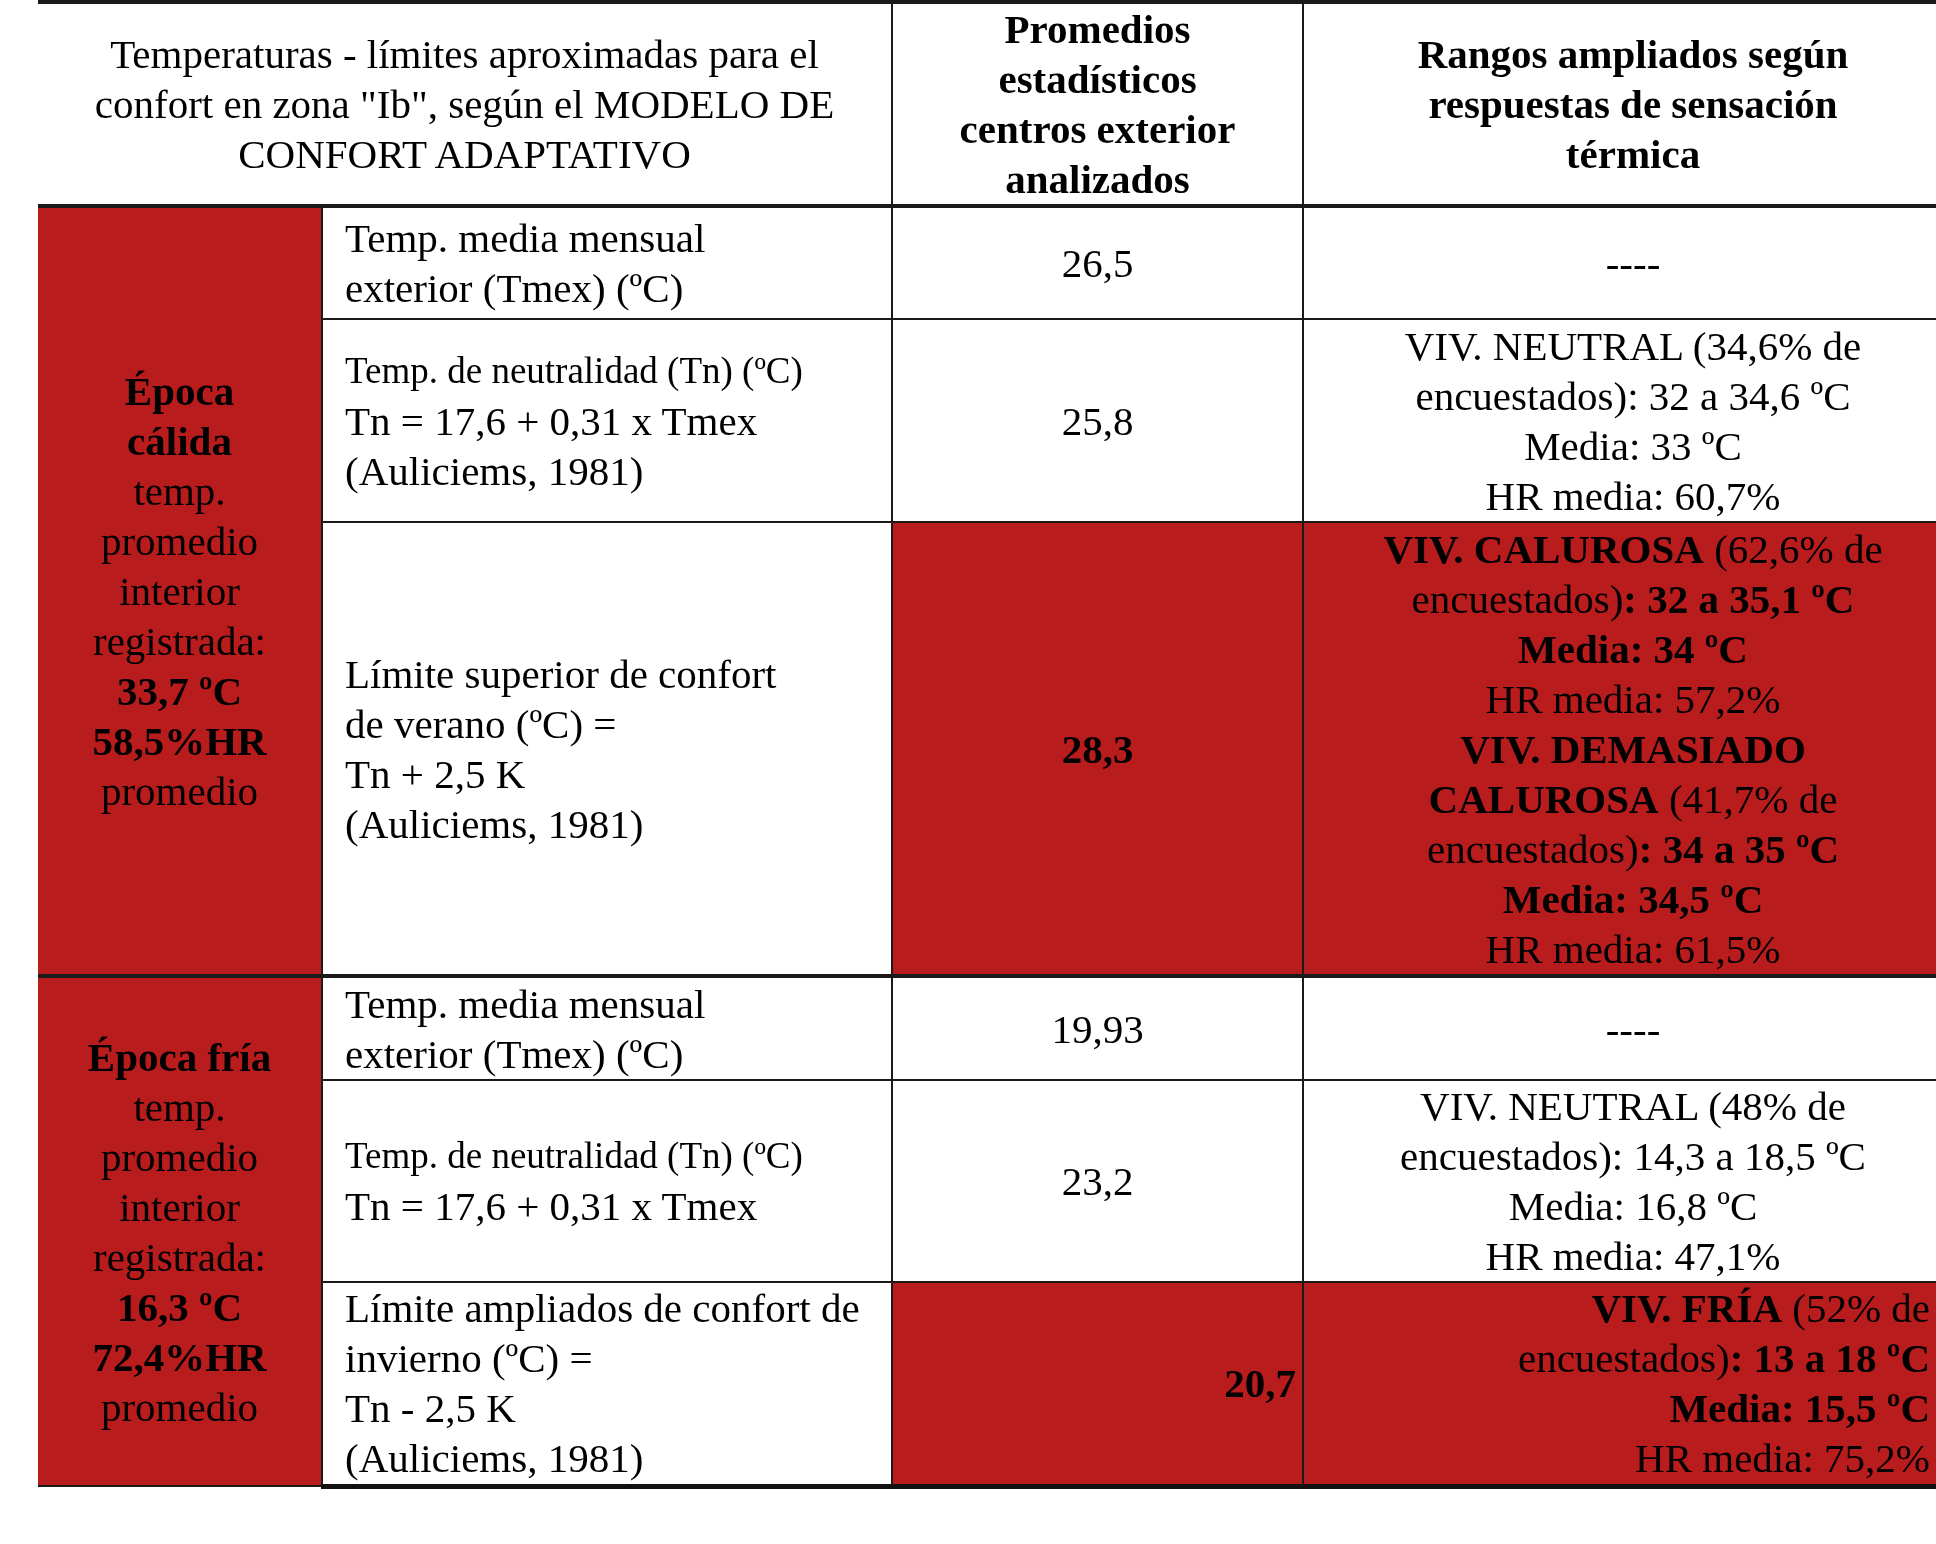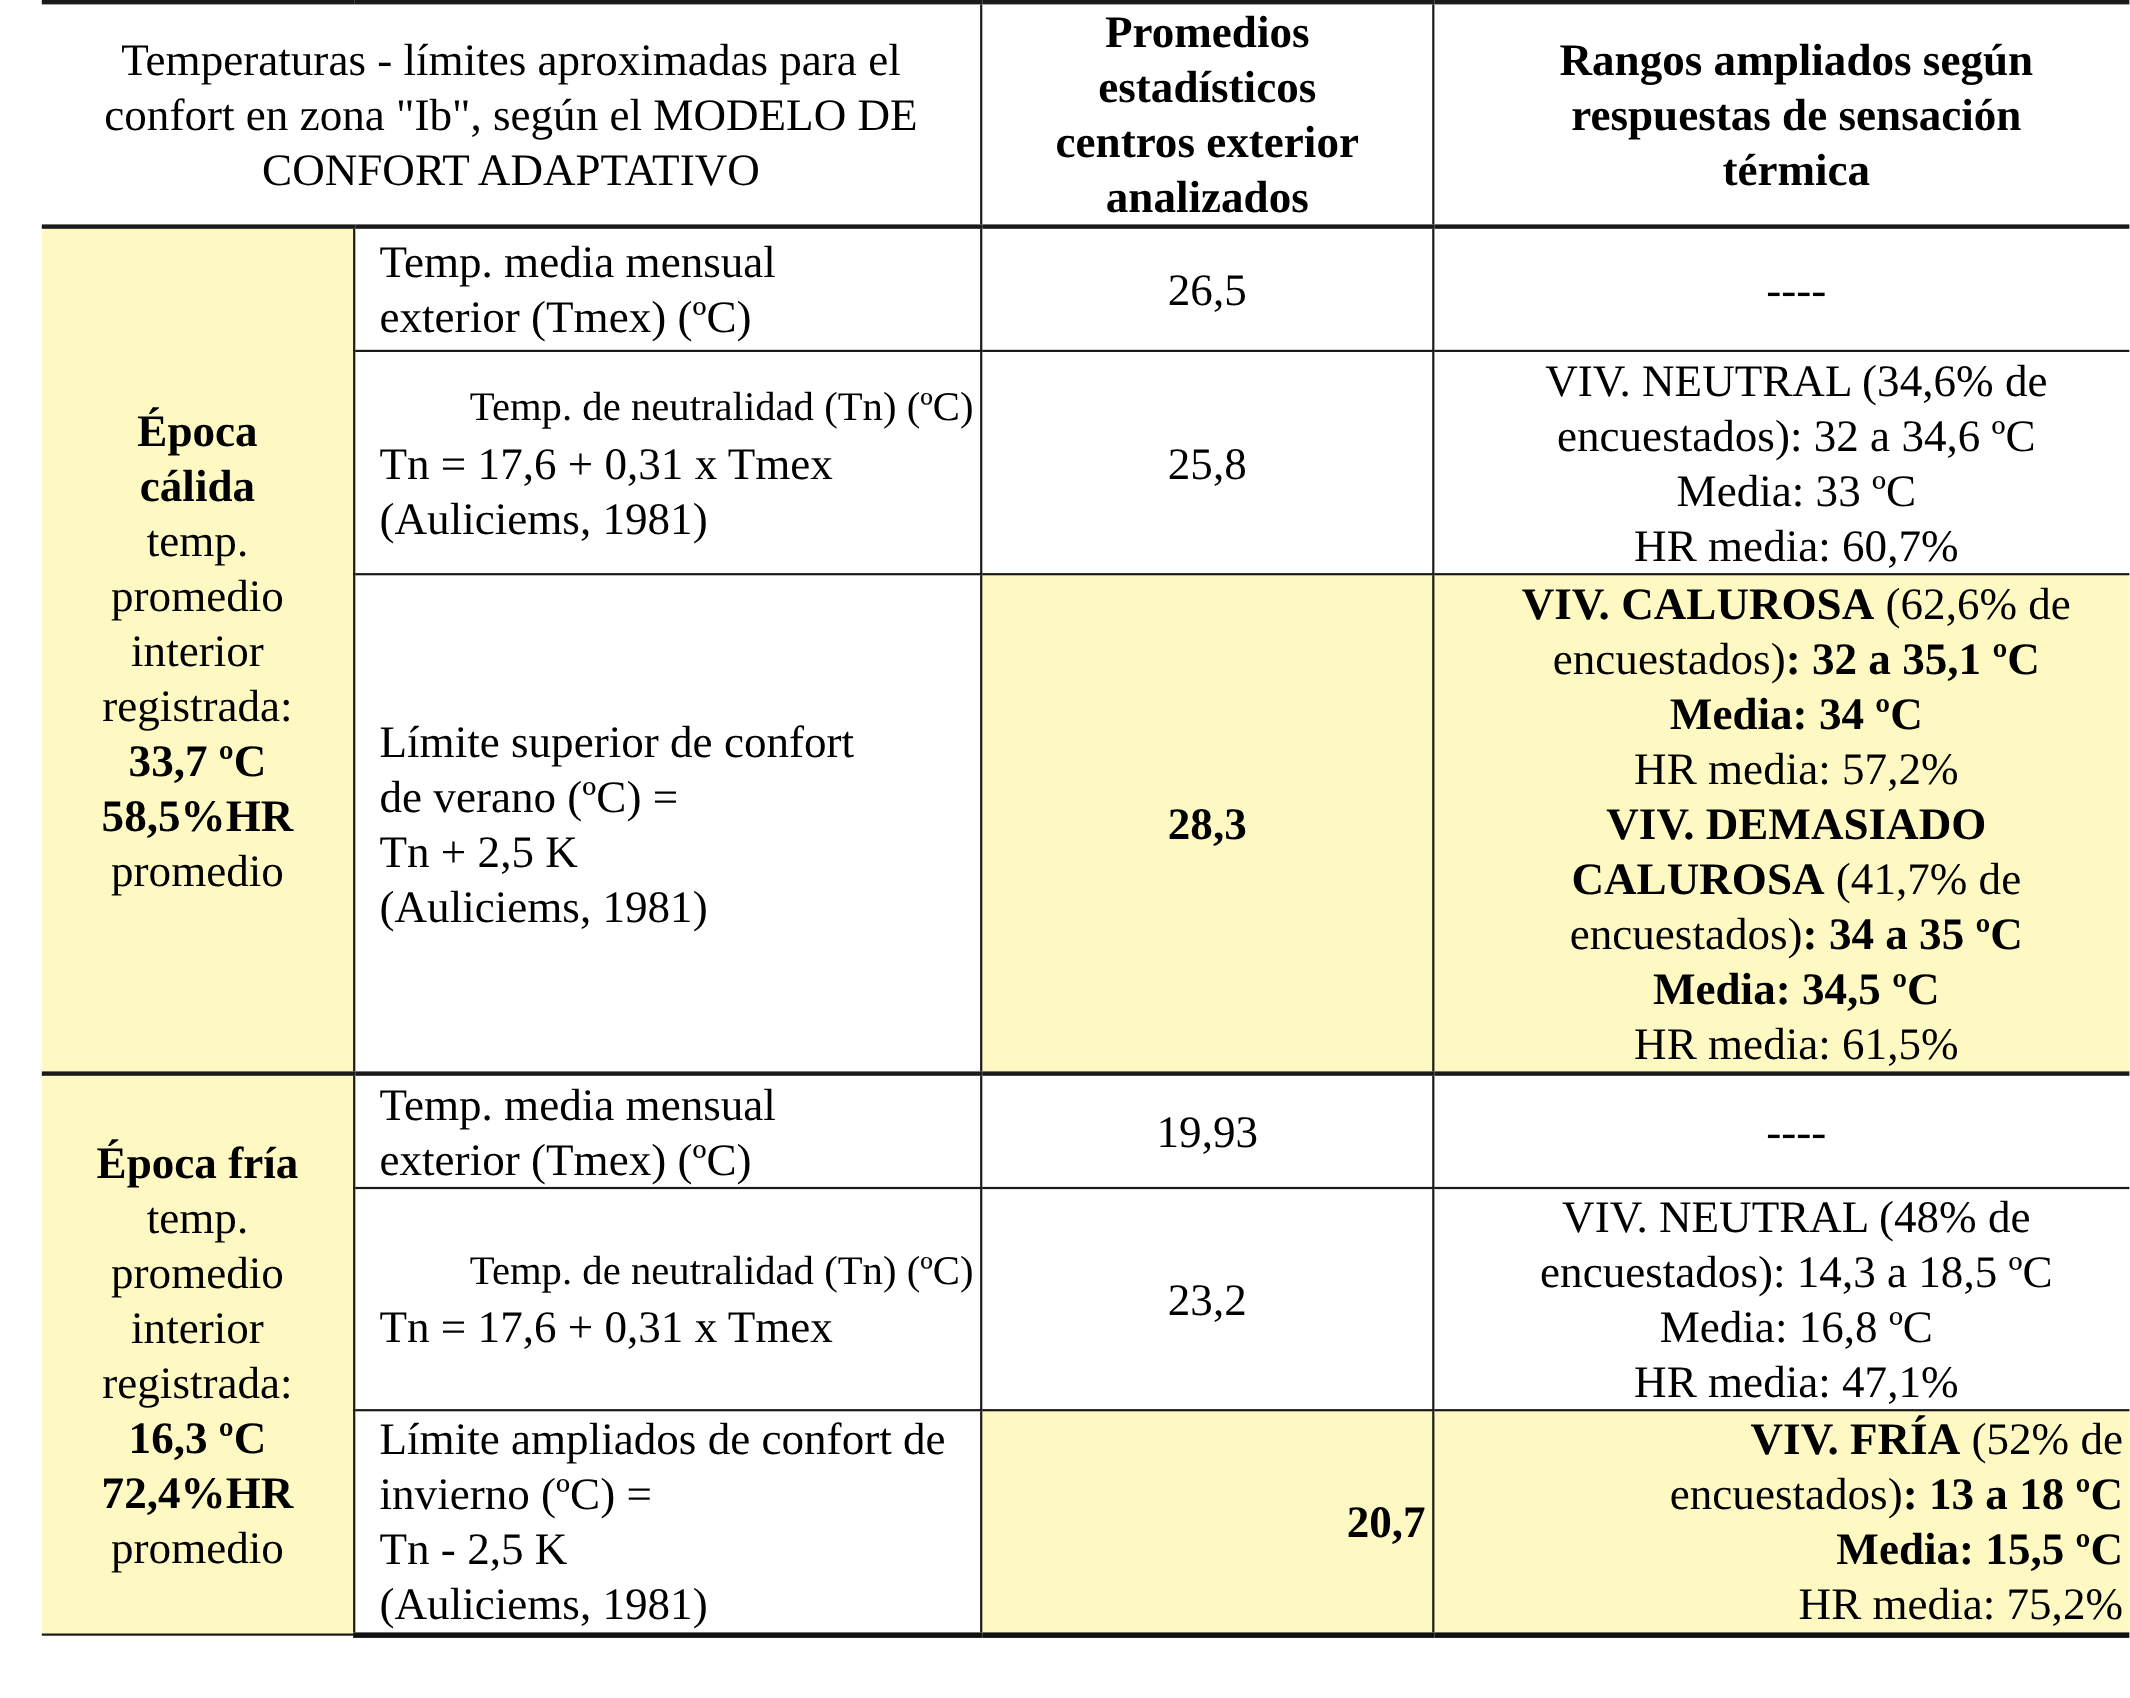--- a/index.html
+++ b/index.html
@@ -5,25 +5,25 @@
   html, body { margin: 0; padding: 0; background: #ffffff; }
   body { width: 1936px; height: 1544px; position: relative; overflow: hidden;
          font-family: "Liberation Serif", "DejaVu Serif", serif; color: #000; }
   .tbl { position: absolute; left: 38px; top: 0; width: 1898px; border-collapse: collapse; table-layout: fixed; border-radius: 30px; }
   .tbl td { border: 2px solid #1a1a1a; padding: 0 6px; text-align: center; vertical-align: middle; line-height: 50px; font-size: 41px; }
   .tbl tr.top td { border-top: 4px solid #1a1a1a; }
   .tbl tr.sep td { border-top: 4px solid #1a1a1a; }
   .tbl tr.last td { border-bottom: 5px solid #111; text-align: right; }
   .tbl td.first { border-left: none; }
   .tbl td.end { border-right: none; padding-left: 32px; }
-  .gray { background: #fef9c3; }
+  .gray { background: #b91c1c; }
   .hdr-main { font-size: 39px; line-height: 49px; }
   .hdr-bold { font-weight: bold; font-size: 40px; line-height: 50px; }
   .param { text-align: left !important; padding-left: 22px !important; }
-  .param .small { font-size: 37px; line-height: 50px; display: block; text-align: right; }
+  .param .small { font-size: 37px; line-height: 50px; display: block; }
   .param .line { display: block; }
   .season { line-height: 50px; }
   .b { font-weight: bold; }
   .line { display: block; }
   .val { font-size: 42px; }
   .range { font-size: 40px; line-height: 50.5px; }
 </style>
 </head>
 <body>
 

